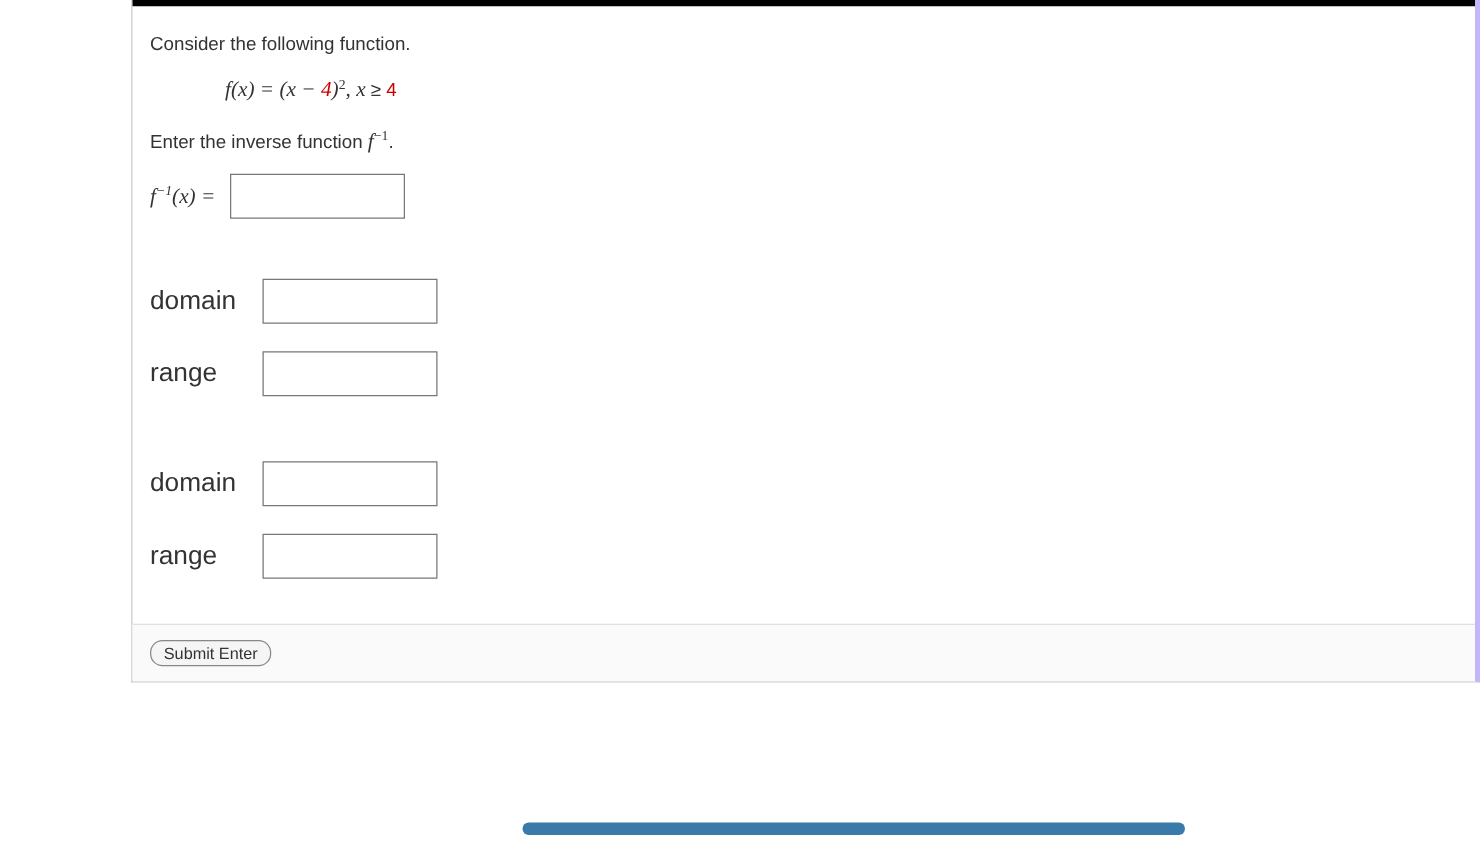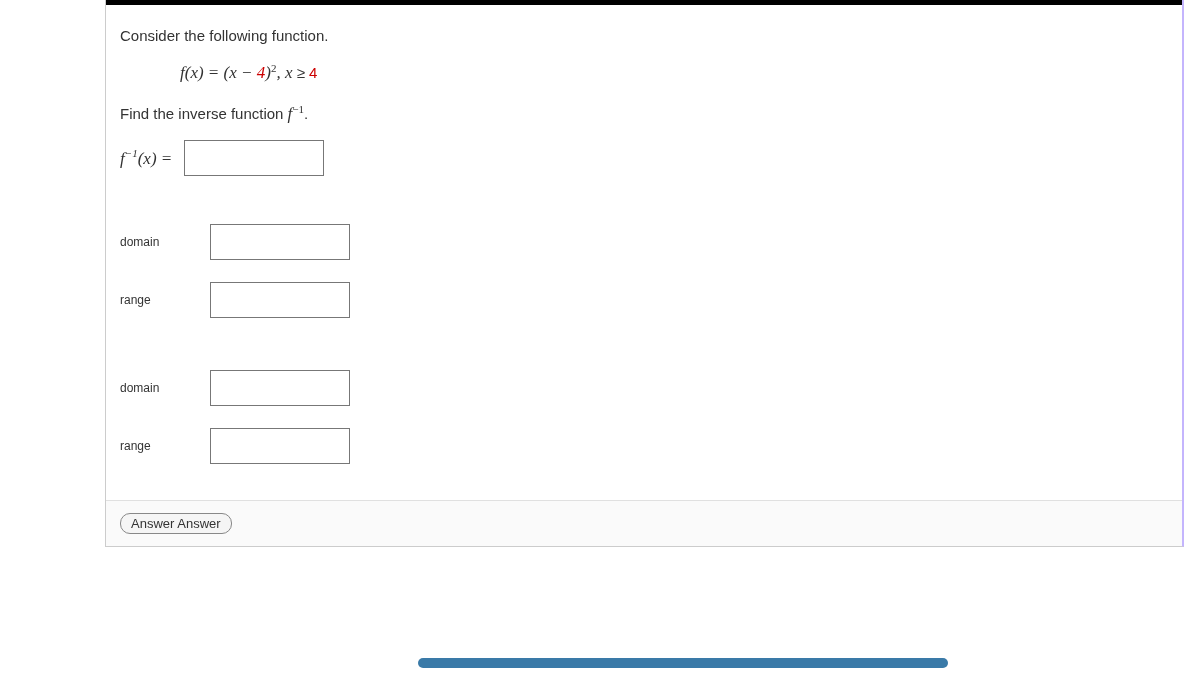--- a/index.html
+++ b/index.html
@@ -15,21 +15,21 @@
     width: 1184px;
     height: 678px;
     position: relative;
   }
   .question-box {
     position: absolute;
     left: 105px;
     top: 0;
     right: 0;
     border-left: 1px solid #ccc;
-    border-right: 2px solid #c4b5fd;
+    border-right: 4px solid #c4b5fd;
     border-bottom: 1px solid #ccc;
     padding: 0;
   }
   .top-bar {
     height: 5px;
     background: #000;
     width: 100%;
   }
   .content {
     padding: 20px 14px 14px 14px;
@@ -51,21 +51,21 @@
     align-items: center;
     margin-bottom: 18px;
   }
   .qrow {
     display: flex;
     align-items: center;
     margin-bottom: 22px;
   }
   .qlabel {
     width: 90px;
-    font-size: 12px;
+    font-size: 21px;
     color: #333;
   }
   input.answer {
     width: 140px;
     height: 36px;
     border: 1px solid #777;
     padding: 4px 6px;
     font-size: 14px;
     background: #fff;
   }
@@ -109,21 +109,21 @@
     <div class="top-bar"></div>
     <div class="content">
 
       <div class="line">Consider the following function.</div>
 
       <div class="equation">
         <span class="ital">f(x) = (x − </span><span class="ital red">4</span><span class="ital">)</span><span class="sup">2</span><span class="ital">,   </span><span class="ital">x</span><span> ≥ </span><span class="red">4</span>
       </div>
 
       <div class="line">
-        <span>Find the inverse function </span><span class="ital">f</span><span class="sub-neg">−1</span><span>.</span>
+        <span>Enter the inverse function </span><span class="ital">f</span><span class="sub-neg">−1</span><span>.</span>
       </div>
 
       <div class="finv-row">
         <span class="finv-label">
           <span class="ital">f</span><span class="sub-neg">−1</span><span class="ital">(x) = </span>
         </span>
         <input class="answer" type="text" style="">
       </div>
 
       <div class="section-gap"></div>
@@ -147,18 +147,18 @@
         <input class="answer" type="text" style="">
       </div>
 
       <div class="qrow">
         <div class="qlabel">range</div>
         <input class="answer" type="text" style="">
       </div>
 
     </div>
     <div class="submit-row">
-      <button class="submit">Answer Answer</button>
+      <button class="submit">Submit Enter</button>
     </div>
   </div>
 
   <div class="hscroll"></div>
 </div>
 
 </body></html>

